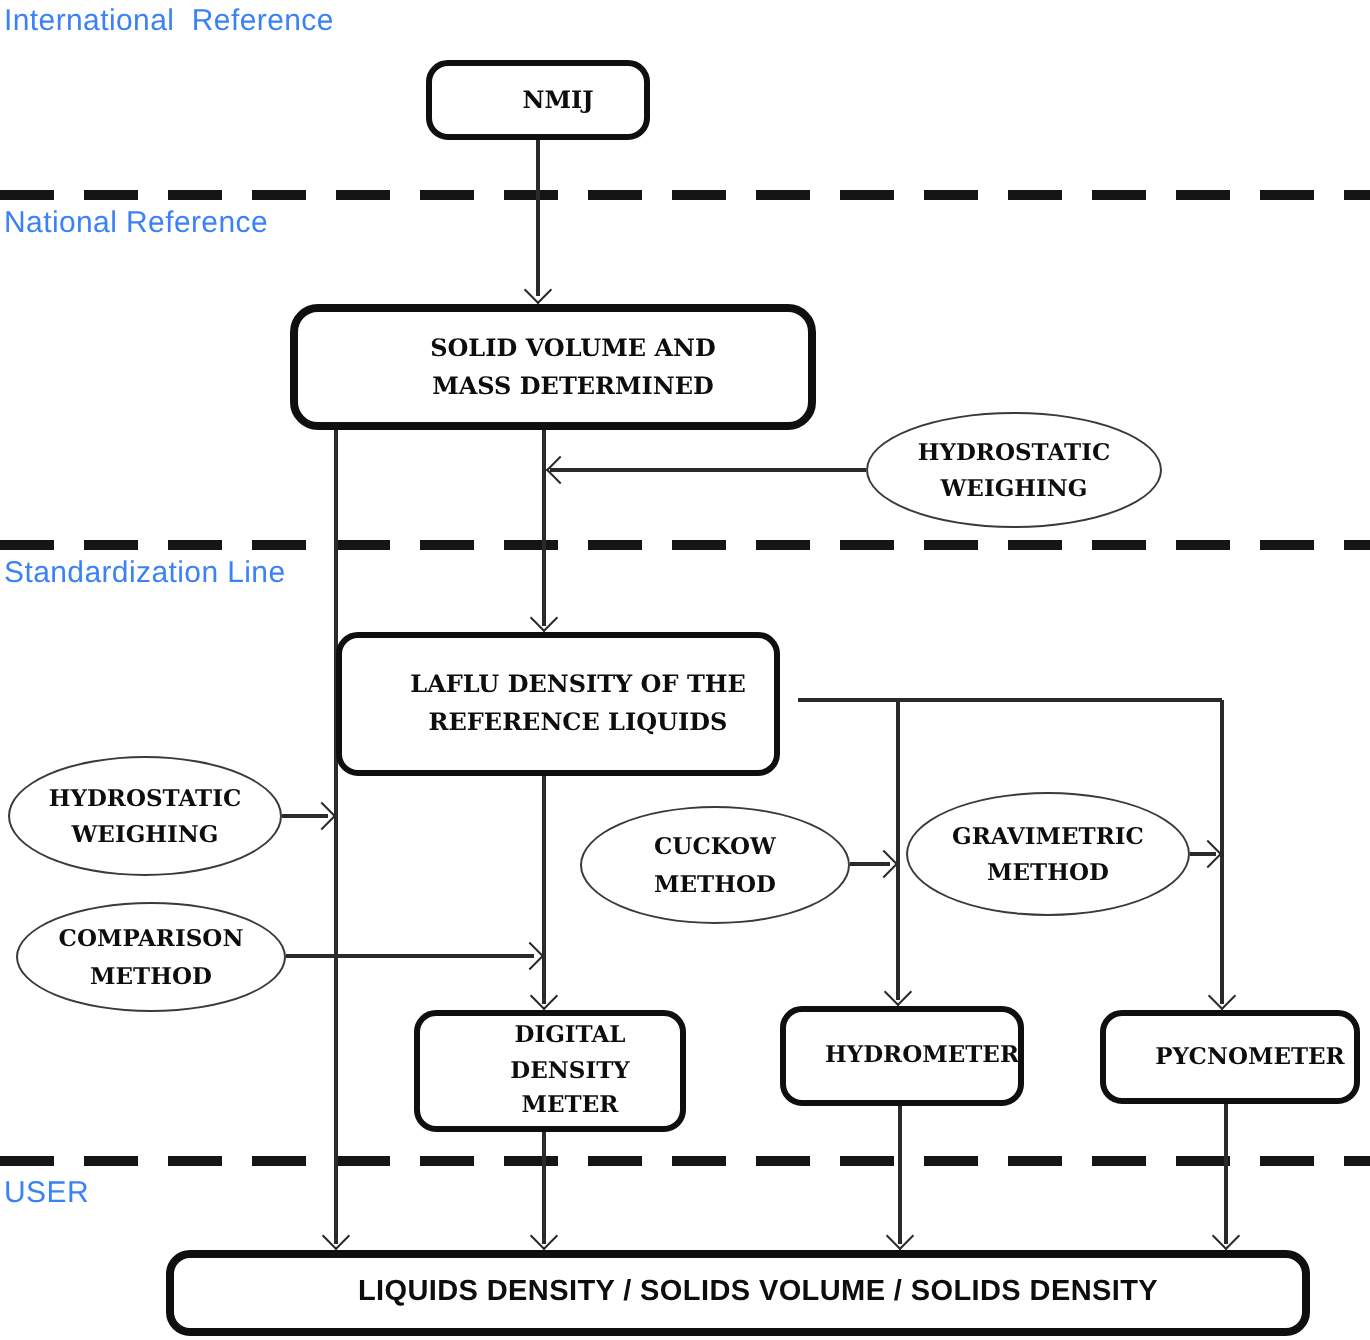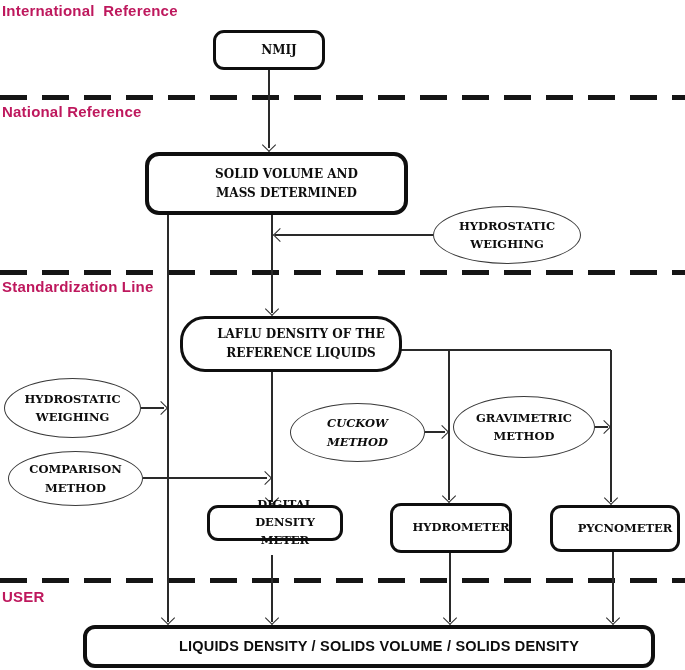--- a/index.html
+++ b/index.html
@@ -3,22 +3,22 @@
 <meta charset="utf-8">
 <style>
   :root{ --ink:#151515; }
   html,body{ margin:0; padding:0; background:#ffffff; }
   .stage{
     position:relative; width:685px; height:670px;
     background:#ffffff; overflow:hidden;
     font-family:"Liberation Sans", sans-serif; color:var(--ink);
   }
   .slabel{
-    position:absolute; font-size:15px; font-weight:700; letter-spacing:.2px;
-    color:#be185d; white-space:pre;
+    position:absolute; font-size:15px; font-weight:400; letter-spacing:.2px;
+    color:#3b82f6; white-space:pre;
   }
   .dash{
     position:absolute; left:0; width:685px; height:5px;
     background:repeating-linear-gradient(90deg, var(--ink) 0 27px, transparent 27px 42px);
   }
   .node{
     position:absolute; box-sizing:border-box;
     display:flex; align-items:center; justify-content:center;
     text-align:center; background:#ffffff;
     font-family:"DejaVu Serif","Liberation Serif",serif;
@@ -93,25 +93,25 @@
   <div class="ah r" style="left:599px; top:422px;"></div>
 
   <div class="node box" style="left:213px; top:30px; width:112px; height:40px;">
     <span>NMIJ</span>
   </div>
 
   <div class="node box thick" style="left:145px; top:152px; width:263px; height:63px;">
     <span style="max-width:185px;text-align:center;">SOLID VOLUME AND MASS DETERMINED</span>
   </div>
 
-  <div class="node box" style="left:180px; top:316px; width:222px; height:56px;border-radius:25px;">
+  <div class="node box" style="left:168px; top:316px; width:222px; height:72px;">
     <span style="max-width:170px;">LAFLU DENSITY OF THE REFERENCE LIQUIDS</span>
   </div>
 
-  <div class="node box" style="left:207px; top:505px; width:136px; height:36px; font-size:11.5px;">
+  <div class="node box" style="left:207px; top:505px; width:136px; height:61px; font-size:11.5px;">
     <span style="max-width:112px;">DIGITAL DENSITY METER</span>
   </div>
 
   <div class="node box thin3" style="left:390px; top:503px; width:122px; height:50px; font-size:11.5px;">
     <span>HYDROMETER</span>
   </div>
 
   <div class="node box thin3" style="left:550px; top:505px; width:130px; height:47px; font-size:11.5px;">
     <span>PYCNOMETER</span>
   </div>
@@ -125,21 +125,21 @@
   </div>
 
   <div class="node ellipse" style="left:4px; top:378px; width:137px; height:60px;">
     <span style="max-width:100px;">HYDROSTATIC WEIGHING</span>
   </div>
 
   <div class="node ellipse" style="left:8px; top:451px; width:135px; height:55px;">
     <span style="max-width:100px;">COMPARISON METHOD</span>
   </div>
 
-  <div class="node ellipse" style="left:290px; top:403px; width:135px; height:59px;font-style:italic;">
+  <div class="node ellipse" style="left:290px; top:403px; width:135px; height:59px;">
     <span style="max-width:75px;">CUCKOW METHOD</span>
   </div>
 
   <div class="node ellipse" style="left:453px; top:396px; width:142px; height:62px;">
     <span style="max-width:105px;">GRAVIMETRIC METHOD</span>
   </div>
 
 </div>
 
 </body></html>

